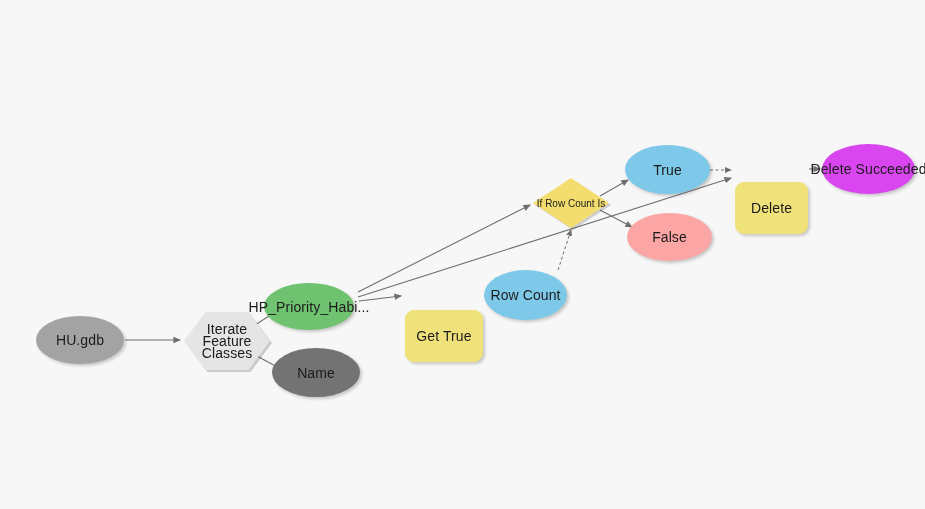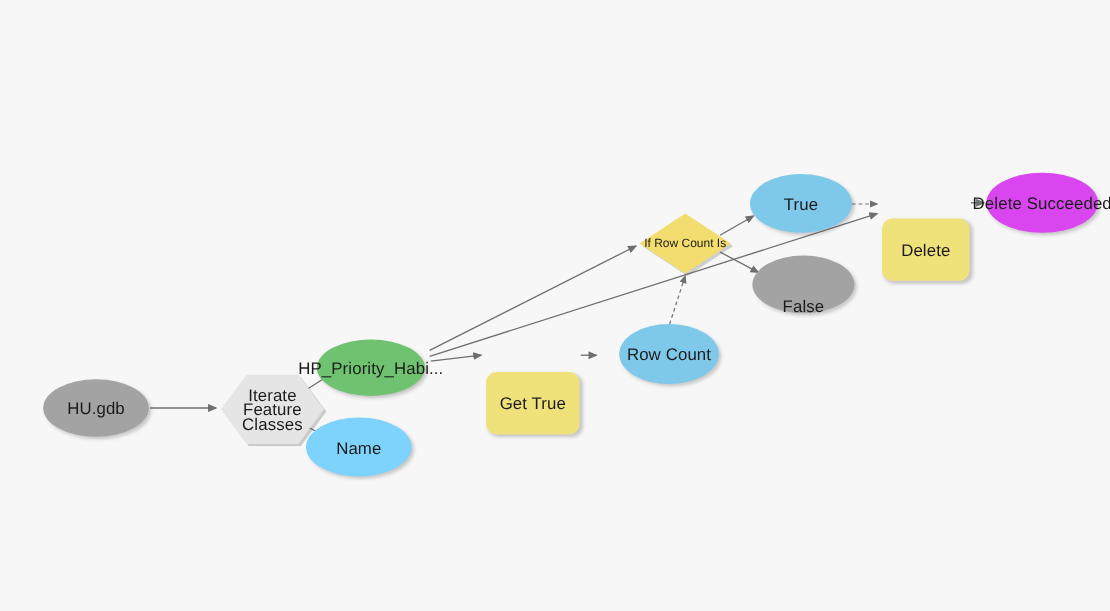--- a/index.html
+++ b/index.html
@@ -119,36 +119,36 @@
       <div class="node ellipse" title="HU.gdb" style="left: 36px; top: 316px; width: 88px; height: 48px; background: #a3a3a3; align-items: center;">
         <span class="lbl">HU.gdb</span>
       </div>
       <div class="hex-shadow" style="left: 186px; top: 314px; width: 86px; height: 58px;"></div>
       <div class="node hex" title="Iterate Feature Classes" style="left: 184px; top: 312px; width: 86px; height: 58px; background: #e5e5e5;">
         <span class="lbl" style="white-space: normal; max-width: 64px;">Iterate Feature Classes</span>
       </div>
       <div class="node ellipse" title="HP_Priority_Habi..." style="left: 264px; top: 283px; width: 90px; height: 47px; background: rgb(111, 194, 111);">
         <span class="lbl">HP_Priority_Habi...</span>
       </div>
-      <div class="node ellipse" title="Name" style="left: 255px; top: 348px; width: 88px; height: 49px; background: #7dd3fc;">
+      <div class="node ellipse" title="Name" style="left: 272px; top: 348px; width: 88px; height: 49px; background: #737373;">
         <span class="lbl">Name</span>
       </div>
       <div class="node rect" title="Get Count" style="left: 405px; top: 270px; width: 78px; height: 52px; background: rgb(240, 226, 123);">
         <span class="lbl">Get True</span>
       </div>
-      <div class="node ellipse" title="Row Count" style="left: 516px; top: 270px; width: 83px; height: 50px; background: rgb(126, 201, 233);">
+      <div class="node ellipse" title="Row Count" style="left: 484px; top: 270px; width: 83px; height: 50px; background: rgb(126, 201, 233);">
         <span class="lbl">Row Count</span>
       </div>
       <div class="diamond-shadow" style="left: 535px; top: 180px; width: 76px; height: 50px;"></div>
       <div class="node diamond" title="If Row Count Is" style="left: 533px; top: 178px; width: 76px; height: 50px; background: rgb(242, 221, 110);"></div>
       <div class="diamond-label" style="left: 505px; top: 196px; width: 132px; height: 14px;">If Row Count Is</div>
       <div class="node ellipse" title="True" style="left: 625px; top: 145px; width: 85px; height: 49px; background: rgb(126, 201, 233);">
         <span class="lbl">True</span>
       </div>
-      <div class="node ellipse" title="False" style="left: 627px; top: 213px; width: 85px; height: 48px; background: #a3a3a3; align-items: flex-end;">
+      <div class="node ellipse" title="False" style="left: 627px; top: 213px; width: 85px; height: 48px; background: #fca5a5;">
         <span class="lbl">False</span>
       </div>
       <div class="node rect" title="Delete" style="left: 735px; top: 142px; width: 73px; height: 52px; background: rgb(240, 226, 123);">
         <span class="lbl">Delete</span>
       </div>
       <div class="node ellipse" title="Delete Succeeded" style="left: 822px; top: 144px; width: 93px; height: 50px; background: #d946ef;">
         <span class="lbl">Delete Succeeded</span>
       </div>
     </div>
 

